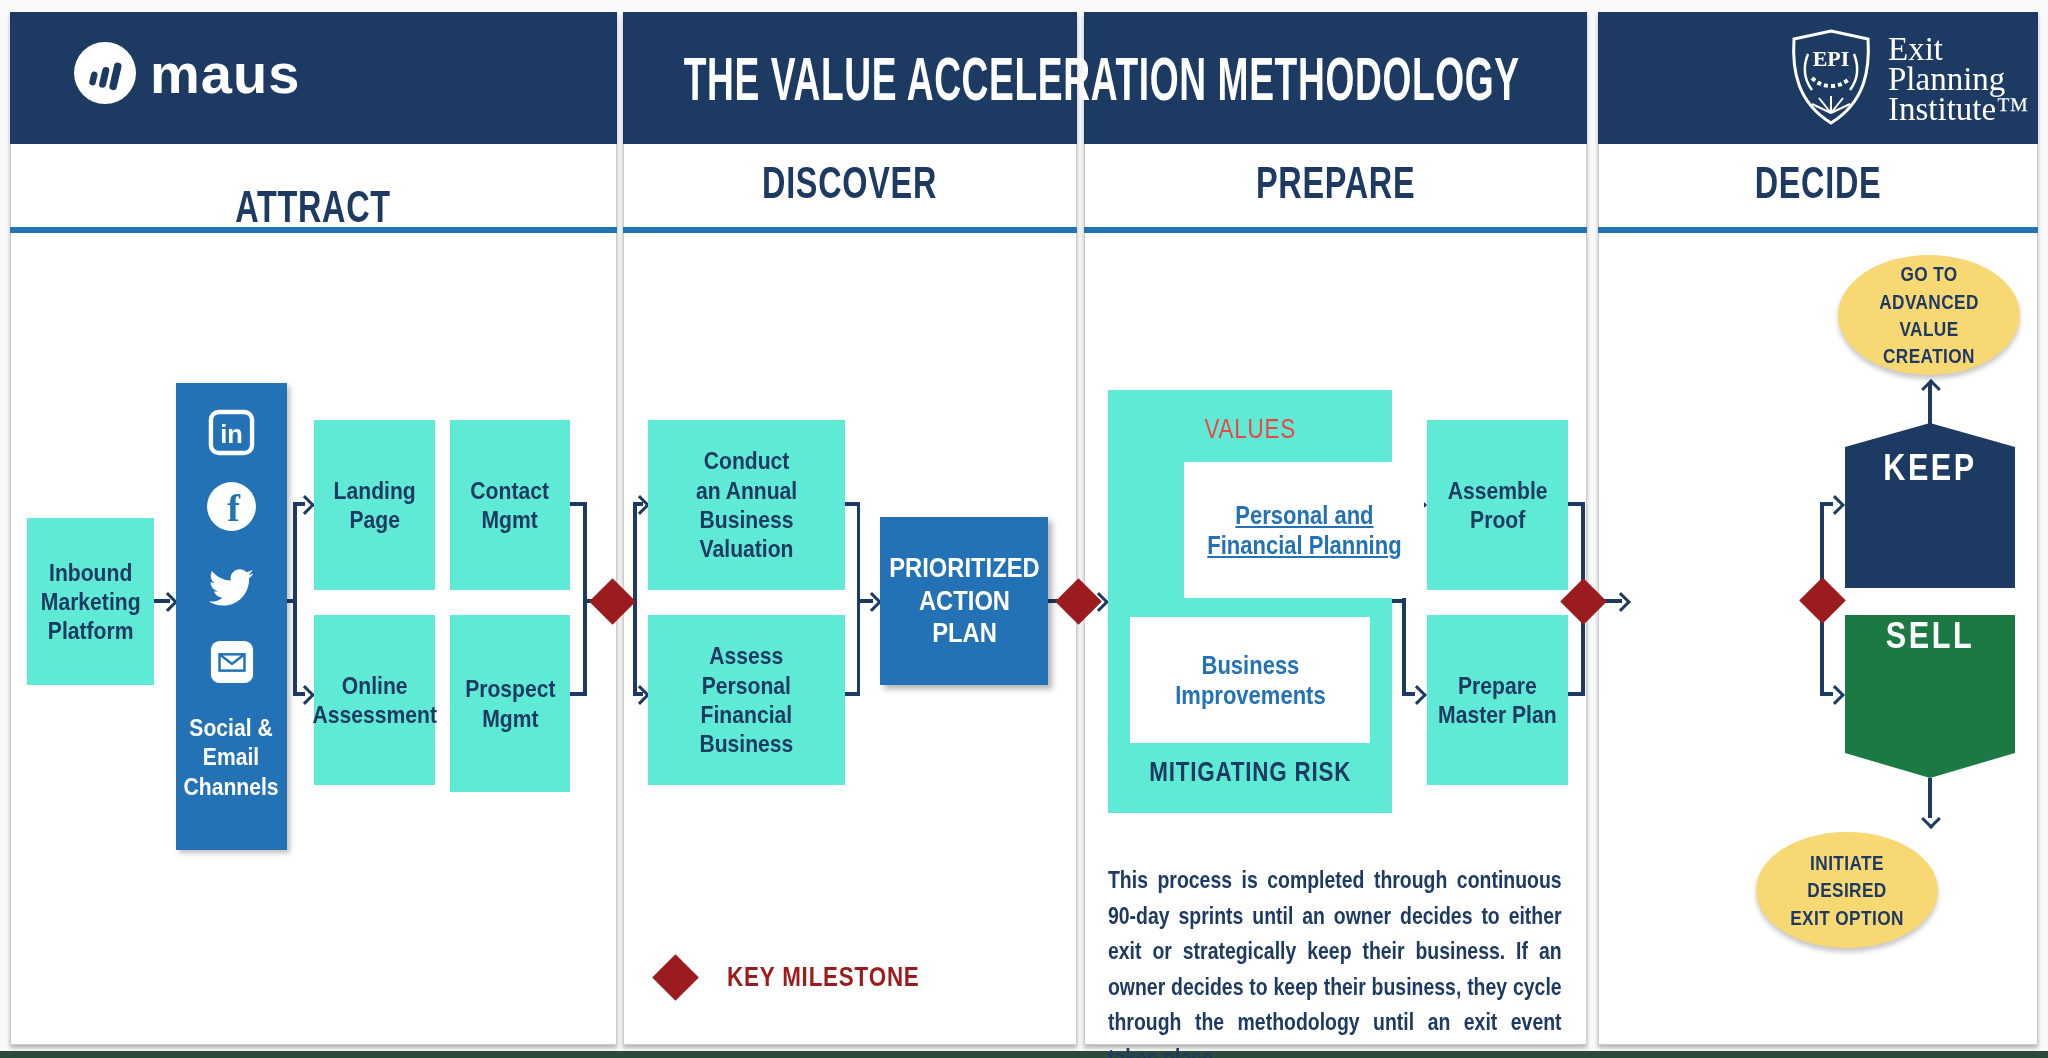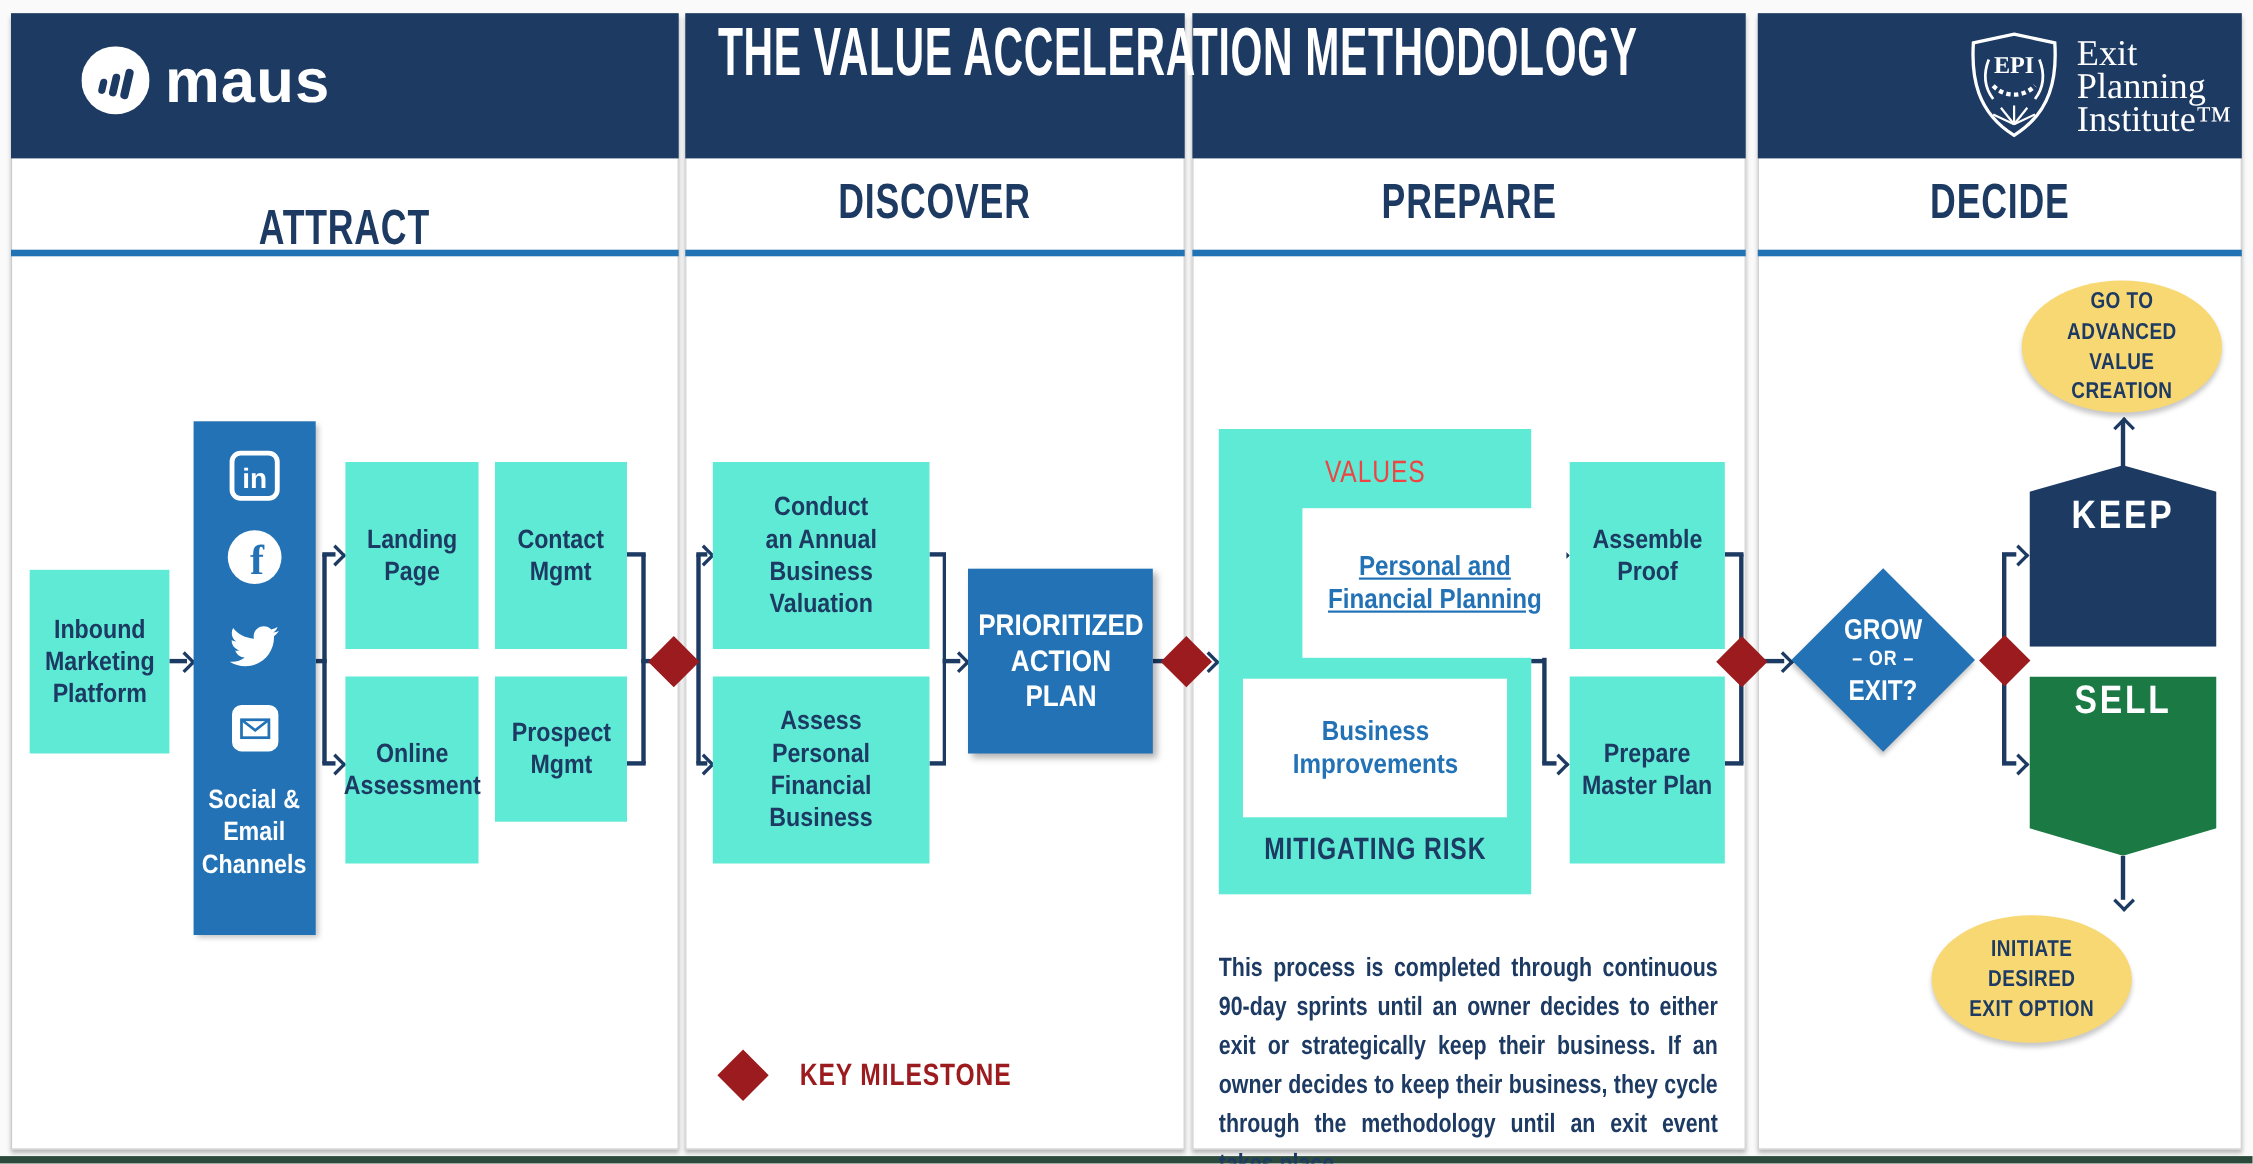--- a/index.html
+++ b/index.html
@@ -62,21 +62,21 @@
     <g transform="rotate(13 31 34)" fill="#1d3a63">
       <rect x="17" y="32" width="6.5" height="14" rx="3.2"></rect>
       <rect x="27" y="25" width="7" height="21" rx="3.5"></rect>
       <rect x="37.5" y="18" width="7.5" height="28" rx="3.7"></rect>
     </g>
   </svg>
   <div style="position:absolute;left:150px;top:42px;height:62px;display:flex;align-items:center;color:#fff;font-weight:bold;font-size:56px;letter-spacing:1px;z-index:2;">
     <span>maus</span>
   </div>
 
-  <div style="position:absolute;left:589px;top:12px;width:964px;height:132px;display:flex;justify-content:center;color:#fff;font-weight:bold;z-index:2;">
+  <div style="position:absolute;left:620px;top:12px;width:964px;height:132px;display:flex;align-items:center;justify-content:center;color:#fff;font-weight:bold;z-index:2;">
     <span class="t1">THE VALUE ACCELERATION METHODOLOGY</span>
   </div>
 
   <svg style="position:absolute;left:1786px;top:28px;z-index:2;" width="90" height="98" viewBox="0 0 90 98">
     <path d="M45,3 L82,11 C84,42 79,74 45,95 C11,74 6,42 8,11 Z" fill="none" stroke="#ffffff" stroke-width="3"></path>
     <text x="45" y="38" text-anchor="middle" fill="#ffffff" font-family="Liberation Serif,serif" font-size="22" font-weight="bold">EPI</text>
     <path d="M22,26 Q14,46 26,62" fill="none" stroke="#ffffff" stroke-width="2.5"></path>
     <path d="M68,26 Q76,46 64,62" fill="none" stroke="#ffffff" stroke-width="2.5"></path>
     <path d="M26,50 Q34,58 45,58 Q56,58 64,50" fill="none" stroke="#ffffff" stroke-width="4" stroke-dasharray="4 3"></path>
     <g stroke="#ffffff" stroke-width="2">
@@ -153,21 +153,21 @@
 Page</span>
     </div>
   <div class="gbox" style="left:450px;top:420px;width:120px;height:170px;">
       <span class="t3">Contact
 Mgmt</span>
     </div>
   <div class="gbox" style="left:314px;top:615px;width:121px;height:170px;">
       <span class="t3">Online
 Assessment</span>
     </div>
-  <div class="gbox" style="left:450px;top:615px;width:120px;height:132px;">
+  <div class="gbox" style="left:450px;top:615px;width:120px;height:177px;">
       <span class="t3">Prospect
 Mgmt</span>
     </div>
 
   <div class="ln" style="left:570px;top:502.3px;width:17px;height:3.5px;"></div>
   <div class="ln" style="left:570px;top:692.3px;width:17px;height:3.5px;"></div>
   <div class="ln" style="left:583.3px;top:504px;width:3.5px;height:190px;"></div>
   <div class="ln" style="left:583.3px;top:599.3px;width:52px;height:3.5px;"></div>
   <div class="mile" style="left:595.5px;top:584.5px;"></div>
 
@@ -244,28 +244,20 @@
 
   <div class="ln" style="left:1568px;top:502.3px;width:17px;height:3.5px;"></div>
   <div class="ln" style="left:1568px;top:692.3px;width:17px;height:3.5px;"></div>
   <div class="ln" style="left:1581.25px;top:504px;width:3.5px;height:190px;"></div>
   <div class="ln" style="left:1581.25px;top:599.3px;width:41px;height:3.5px;"></div>
   <div class="ch r" style="left:1614px;top:595px;"></div>
   <div class="mile" style="left:1566.5px;top:584.5px;"></div>
 
   <div class="para">This process is completed through continuous 90-day sprints until an owner decides to either exit or strategically keep their business. If an owner decides to keep their business, they cycle through the methodology until an exit event takes place.</div>
 
-  <div class="bdia" style="left:1629px;top:517px;width:166px;height:166px;">
-    <div class="rot"></div>
-    <div class="txt">
-      <span class="t3" style="font-size:26px;transform:scaleX(.85);">GROW</span>
-      <span class="t3 sm" style="transform:scaleX(.85);">– OR –</span>
-      <span class="t3" style="font-size:26px;transform:scaleX(.85);">EXIT?</span>
-    </div>
-  </div>
   <div class="mile" style="left:1805.5px;top:583.5px;"></div>
 
   <div class="ln" style="left:1820.3px;top:504px;width:3.5px;height:190px;"></div>
   <div class="ln" style="left:1820.3px;top:502.3px;width:13px;height:3.5px;"></div>
   <div class="ln" style="left:1820.3px;top:692.3px;width:13px;height:3.5px;"></div>
   <div class="ch r" style="left:1828px;top:498px;"></div>
   <div class="ch r" style="left:1828px;top:688px;"></div>
 
   <svg class="shape" style="left:1845px;top:423px;" width="170" height="165" viewBox="0 0 170 165">
     <polygon points="85,0 170,24 170,165 0,165 0,24" fill="#1d3a63"></polygon>

